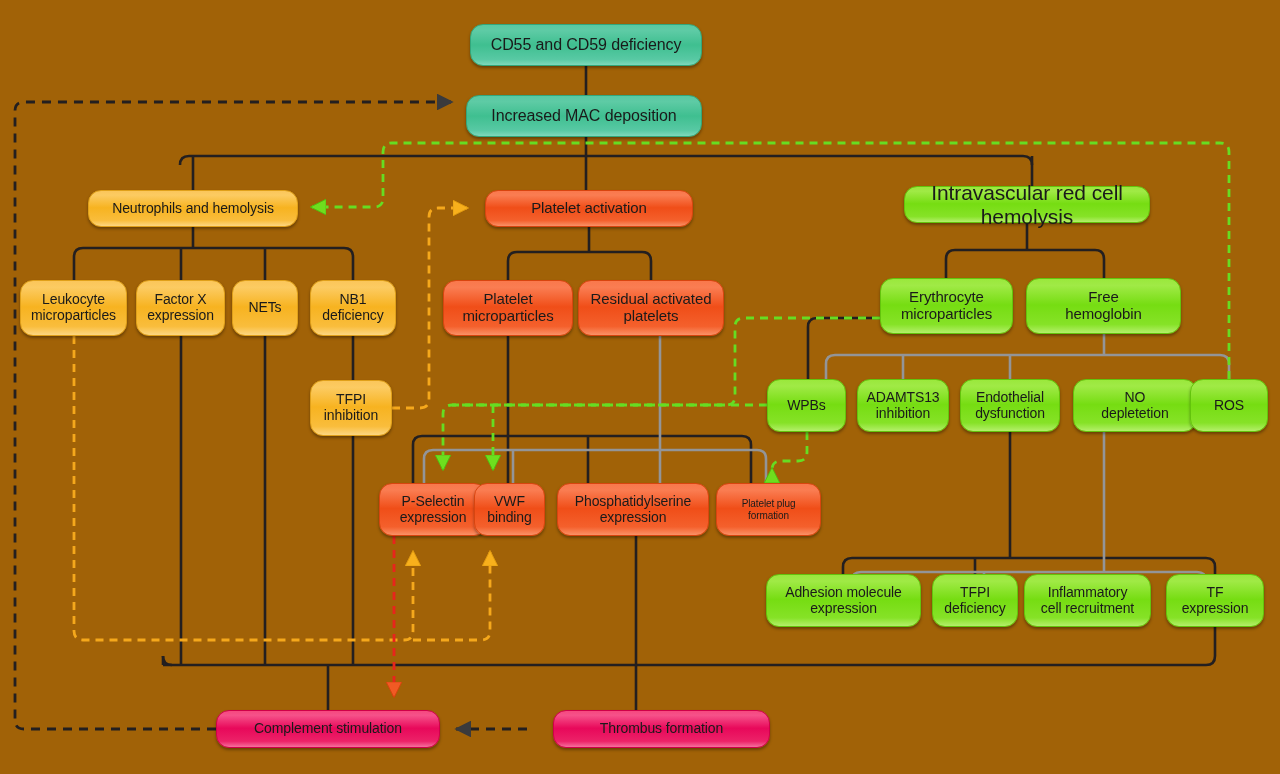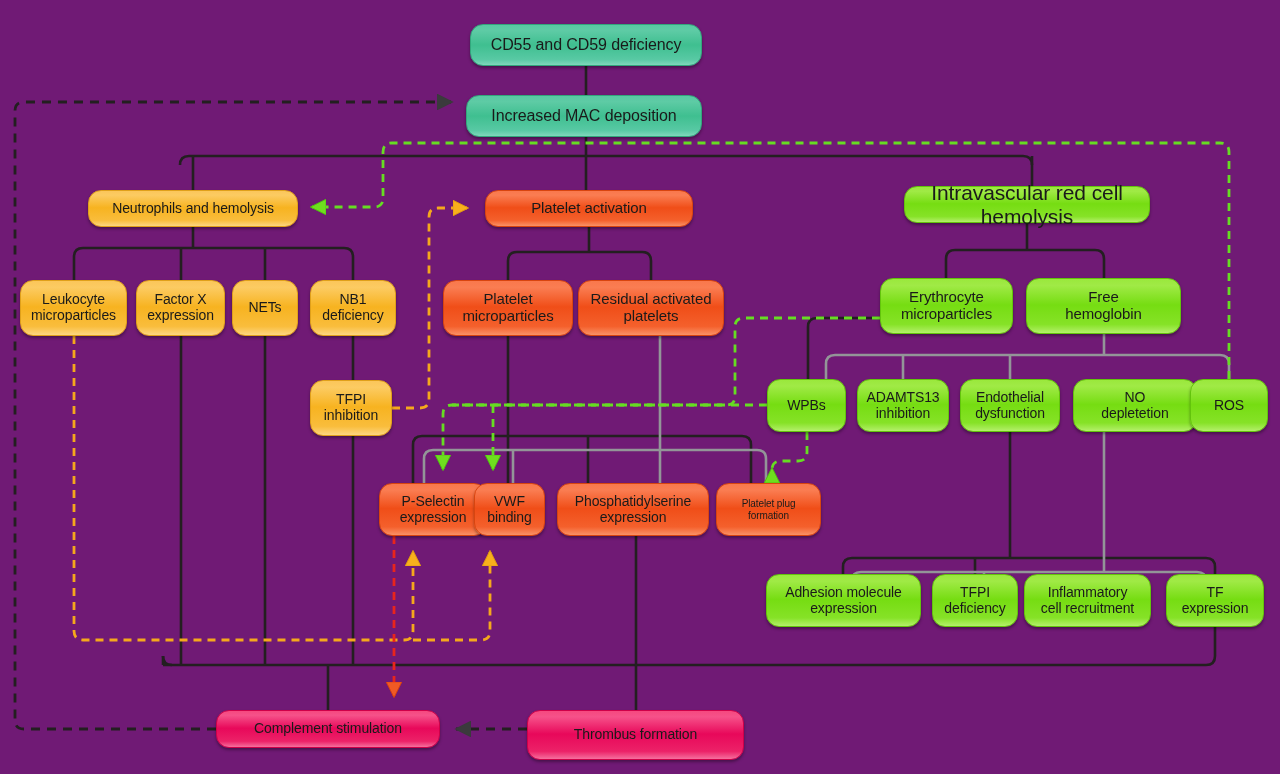--- a/index.html
+++ b/index.html
@@ -1,18 +1,18 @@
 <!DOCTYPE html>
 <html><head>
 <meta charset="utf-8">
 <style>
   html,body{margin:0;padding:0;background:#ffffff;}
   body{width:1280px;height:774px;overflow:hidden;
        font-family:"Liberation Sans",sans-serif;}
-  #stage{position:relative;width:1280px;height:774px;background:#701a75;text-decoration:underline;}
+  #stage{position:relative;width:1280px;height:774px;background:#a16207;text-decoration:underline;}
   #wires{position:absolute;left:0;top:0;width:1280px;height:774px;}
   .node{
     position:absolute;
     box-sizing:border-box;
     display:flex;align-items:center;justify-content:center;
     text-align:center;
     border-radius:13px;
     color:#1a1a1a;
     line-height:1.12;
     letter-spacing:-0.1px;
@@ -281,18 +281,18 @@
         <span>Inflammatory
 cell recruitment</span>
       </div>
       <div class="node green" style="left: 1166px; top: 574px; width: 98px; height: 53px; font-size: 14px;">
         <span>TF
 expression</span>
       </div>
       <div class="node pink" style="left: 216px; top: 710px; width: 224px; height: 38px; font-size: 14px;">
         <span>Complement stimulation</span>
       </div>
-      <div class="node pink" style="left: 527px; top: 710px; width: 217px; height: 50px; font-size: 14px;">
+      <div class="node pink" style="left: 553px; top: 710px; width: 217px; height: 38px; font-size: 14px;">
         <span>Thrombus formation</span>
       </div>
     </div>
 
 </div>
 
 </body></html>

